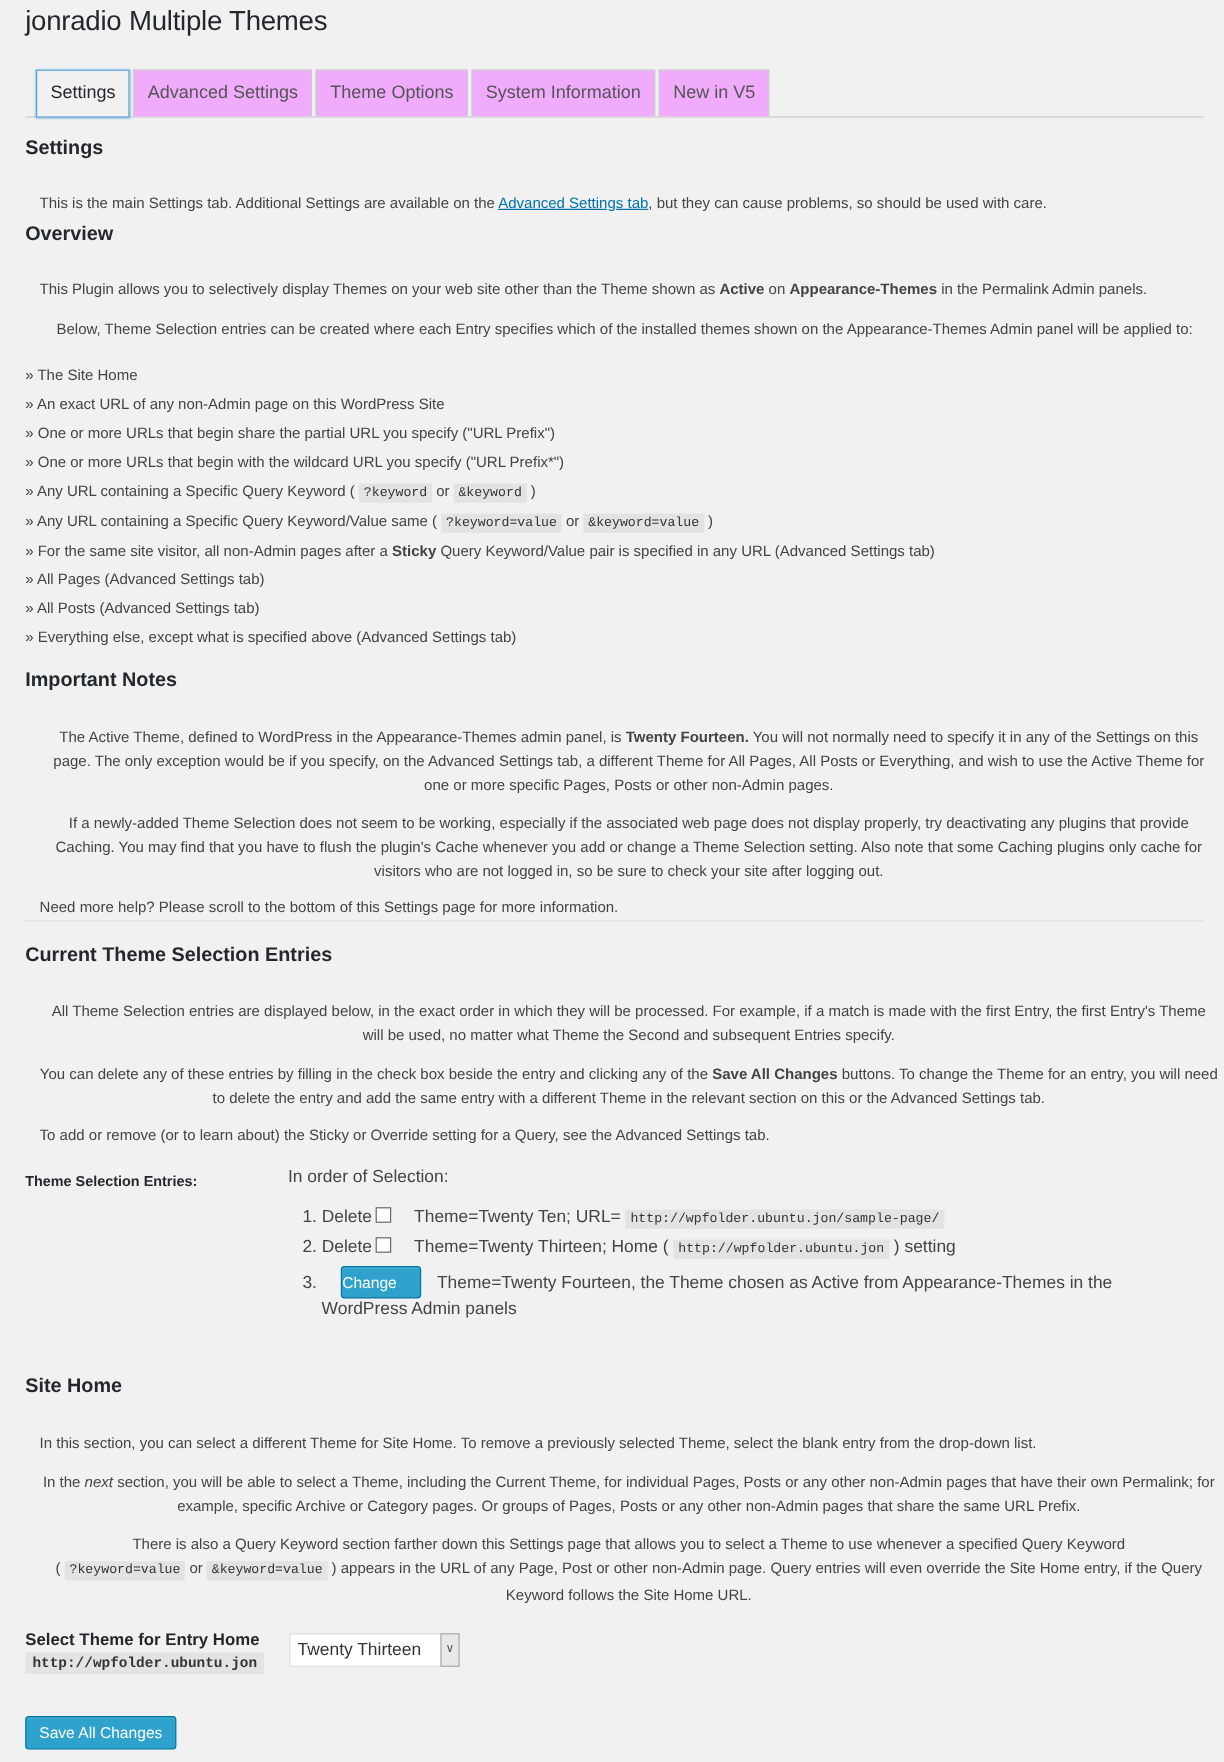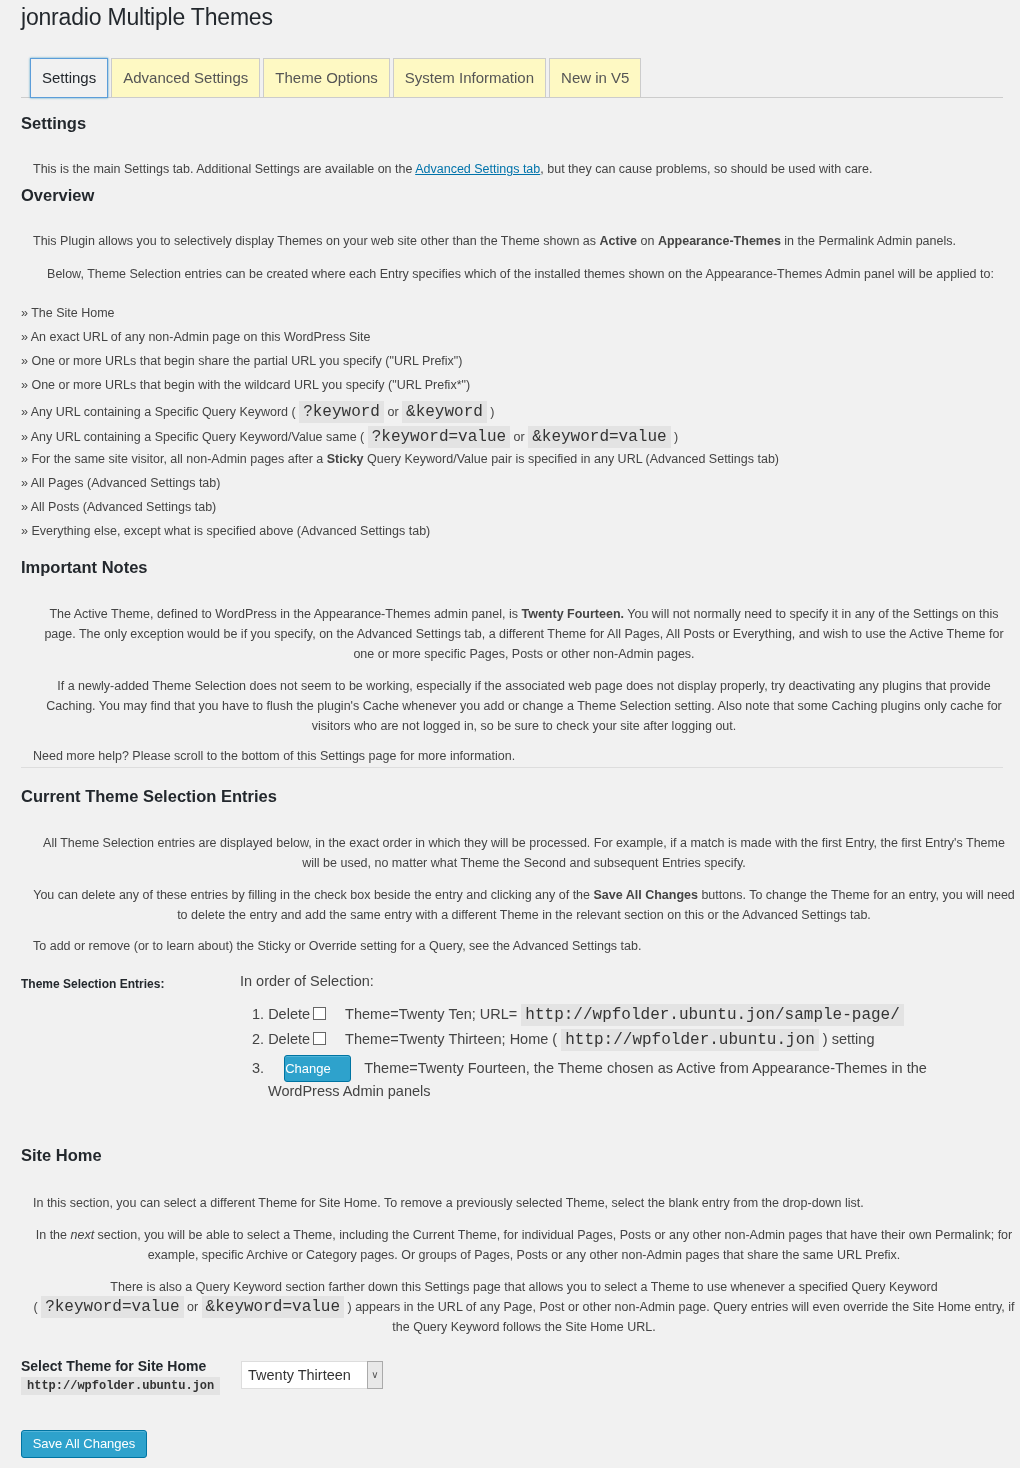--- a/index.html
+++ b/index.html
@@ -16,35 +16,35 @@
     font-size: 23px; font-weight: 400; color: #23282d; line-height: 32px;
     letter-spacing: -0.2px;
   }
   .tabs {
     display: flex; gap: 3px; height: 40px; margin-top: 8px;
     border-bottom: 1px solid #ccc; padding-left: 9px; width: 982px;
     align-items: flex-end;
   }
   .tab {
     height: 39px; padding: 0 11px; font-size: 15px; line-height: 37px;
-    background: #fef9c3; border: 1px solid #ccc; border-bottom: none;
+    background: #f0abfc; border: 1px solid #ccc; border-bottom: none;
     color: #555; font-weight: 400; white-space: nowrap;
   }
   .tab.active {
     background: #f1f1f1; color: #23282d; border: 1px solid #5b9dd9;
     box-shadow: 0 0 2px rgba(30,140,190,.8); height: 40px; margin-bottom: -1px;
   }
   h2 {
     font-size: 16.5px; font-weight: 600; color: #23282d; margin: 0; line-height: 24px;
   }
   p { margin: 12px; text-align: center; }
   .lh20 { line-height: 20px; }
   a.link { color: #0073aa; text-decoration: underline; }
   code {
-    font-family: "Liberation Mono", "DejaVu Sans Mono", monospace; font-size: 16px;
+    font-family: "Liberation Mono", "DejaVu Sans Mono", monospace; font-size: 11px;
     background: #e3e3e3; padding: 2px 4px; color: #333;
   }
   .abs { position: absolute; left: 21px; }
   .list-item { position: absolute; left: 21px; white-space: nowrap; }
   hr.sep { position: absolute; left: 21px; width: 982px; border: 0; border-top: 1px solid #ddd; margin: 0; }
   .entries-label { position: absolute; left: 21px; top: 975px; font-size: 12px; font-weight: 600; color: #23282d; }
   .entries { position: absolute; left: 240px; font-size: 14.5px; color: #444; }
   .entry { position: absolute; white-space: nowrap; }
   .cb {
     display: inline-block; width: 13px; height: 13px; border: 1px solid #666; background: #fff;
@@ -129,20 +129,20 @@
     <span style="margin-left:9px">Theme=Twenty Fourteen, the Theme chosen as Active from Appearance-Themes in the</span>
   </div>
   <div class="entry" style="top:110px;left:28px">WordPress Admin panels</div>
 </div>
 
 <h2 class="abs" style="top:1143px">Site Home</h2>
 <p class="abs" style="top:1182px">In this section, you can select a different Theme for Site Home. To remove a previously selected Theme, select the blank entry from the drop-down list.</p>
 <p class="abs lh20" style="top:1213px;width:982px"><span>In the </span><i>next</i><span> section, you will be able to select a Theme, including the Current Theme, for individual Pages, Posts or any other non-Admin pages that have their own Permalink; for example, specific Archive or Category pages. Or groups of Pages, Posts or any other non-Admin pages that share the same URL Prefix.</span></p>
 <p class="abs lh20" style="top:1265px;width:982px"><span>There is also a Query Keyword section farther down this Settings page that allows you to select a Theme to use whenever a specified Query Keyword</span><br><span>( </span><code>?keyword=value</code><span> or </span><code>&amp;keyword=value</code><span> ) appears in the URL of any Page, Post or other non-Admin page. Query entries will even override the Site Home entry, if the Query Keyword follows the Site Home URL.</span></p>
 
-<div class="abs" style="top:1356px;font-size:14px;font-weight:600;color:#23282d;line-height:20px">Select Theme for Site Home</div>
+<div class="abs" style="top:1356px;font-size:14px;font-weight:600;color:#23282d;line-height:20px">Select Theme for Entry Home</div>
 <div class="abs" style="top:1376px"><code style="font-weight:700;font-size:12px;padding:2px 6px">http://wpfolder.ubuntu.jon</code></div>
 <div class="select">
   <span>Twenty Thirteen</span>
   <span class="arrow">∨</span>
 </div>
 
 <div class="abs btn-primary" style="top:1430px;width:126px;height:28px;line-height:26px;text-align:center">Save All Changes</div>
 
 </body></html>

